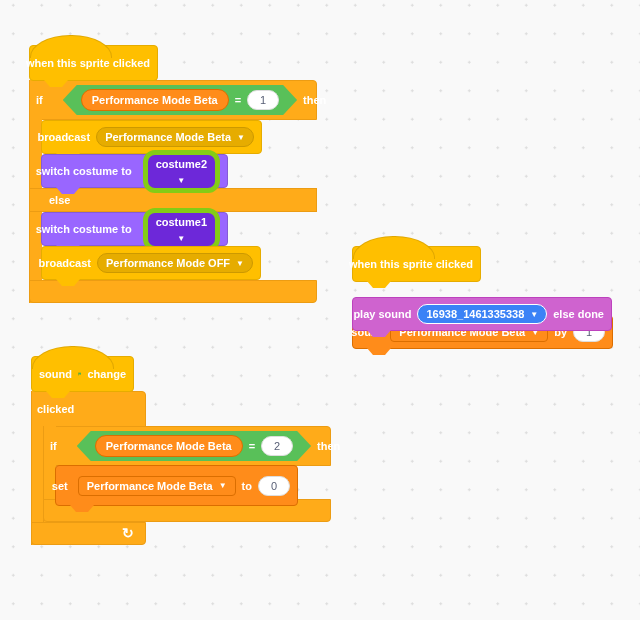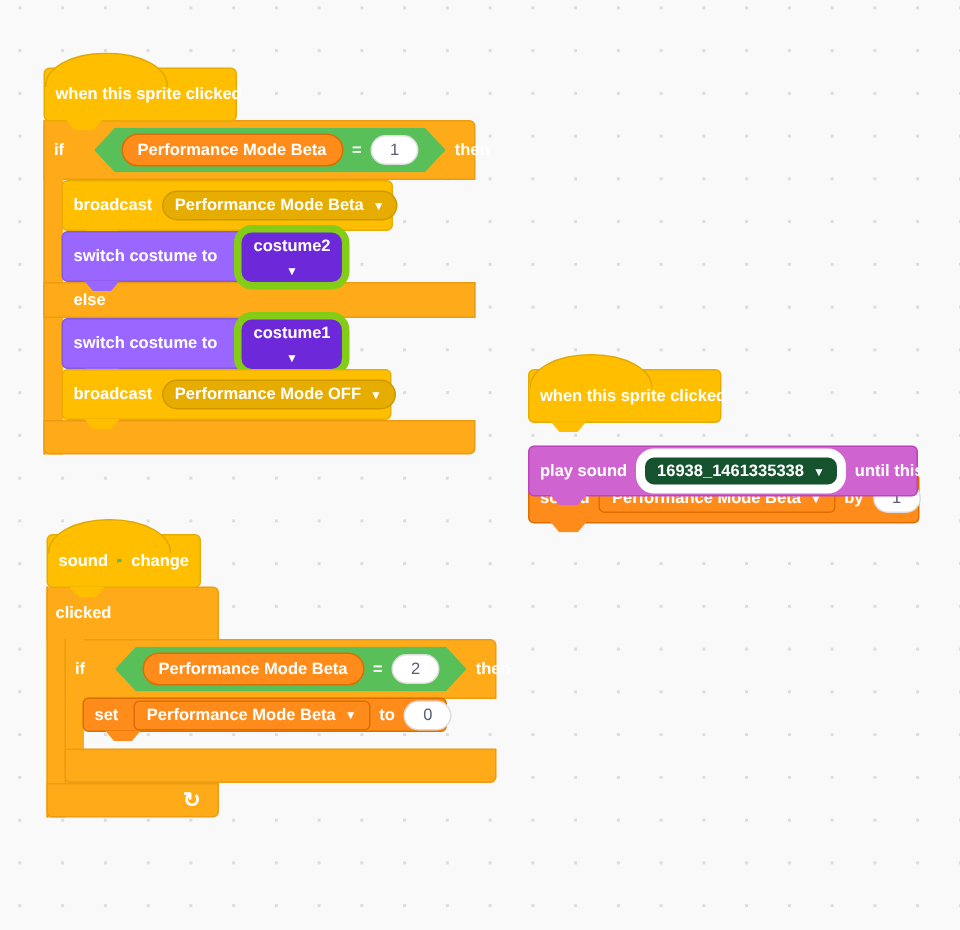--- a/index.html
+++ b/index.html
@@ -10,20 +10,21 @@
     background-size: 28.5px 28.5px;
     background-position: -1px -9px;
     font-family: "Liberation Sans", sans-serif;
   }
   .blk {
     position:absolute; box-sizing:border-box;
     color:#fff; font-size:11px; font-weight:bold;
     display:flex; align-items:center; gap:6px;
     padding:0 7px; border-radius:4px;
     white-space:nowrap;
+    justify-content:flex-end;
   }
   .hat { border-radius:4px 4px 4px 4px; }
   .hat::before {
     content:""; position:absolute; left:0; top:-11px;
     width:80px; height:22px; border-radius:40px 40px 0 0 / 22px 22px 0 0;
     background:inherit; border:1px solid rgba(0,0,0,0.12); border-bottom:none;
   }
   .events { background:#FFBF00; border:1px solid #E6AC00; }
   .control { background:#FFAB19; border:1px solid #EC9C13; }
   .looks { background:#9966FF; border:1px solid #855CD6;gap:11px; }
@@ -33,21 +34,21 @@
     position:absolute; bottom:-7px; left:14px; width:24px; height:7px;
     background:inherit; clip-path: polygon(0 0,100% 0, 75% 100%, 25% 100%);
     z-index:2;
   }
   .pill {
     border-radius:12px; padding:3px 8px; display:inline-flex; align-items:center; gap:6px;
     font-weight:bold; color:#fff; font-size:11px;
   }
   .dd-events { background:#E6AC00; border:1px solid #CC9900; }
   .dd-looks { background:#6d28d9; border:5px solid #84cc16;flex-direction:column; }
-  .dd-sound { background:#14532d; border:6px solid #ffffff; }
+  .dd-sound { background:#3b82f6; border:1px solid #ffffff; }
   .dd-var { background:#FF8C1A; border:1px solid #DB6E00; border-radius:4px; padding:3px 8px; }
   .reporter { background:#FF8C1A; border:1px solid #DB6E00; border-radius:12px; padding:4px 10px; }
   .num {
     background:#fff; color:#575E75; border-radius:12px; min-width:14px; text-align:center;
     padding:3px 8px; font-weight:normal; font-size:11px; border:1px solid #ddd;
   }
   .caret { font-size:8px; }
   .bool {
     position:relative; height:30px; display:flex; align-items:center; gap:6px;
     background:#59C059; padding:0 18px;
@@ -122,21 +123,21 @@
   <div class="blk events hat" style="left:352px; top:246px; width:129px; height:36px; z-index:3;">
     <span>when this sprite clicked</span>
     <div class="notch"></div>
   </div>
   <div class="blk sound" style="left:352px; top:281px; width:260px; height:34px; z-index:2;">
     <span>play sound</span>
     <span class="pill dd-sound">
       <span>16938_1461335338</span>
       <span class="caret">▼</span>
     </span>
-    <span>until this</span>
+    <span>else done</span>
     <div class="notch"></div>
   </div>
   <div class="blk var" style="left:352px; top:315px; width:261px; height:34px; z-index:1;">
     <span>sound</span>
     <span class="pill dd-var" style="border:1px solid #DB6E00; background:#FF8C1A;">
       <span>Performance Mode Beta</span>
       <span class="caret">▼</span>
     </span>
     <span>by</span>
     <span class="num">1</span>
@@ -170,21 +171,21 @@
   <div class="blk" style="left:43px; top:426px; height:40px; background:transparent; z-index:3;">
     <span style="margin-right:14px;">if</span>
     <div class="bool">
       <span class="reporter">Performance Mode Beta</span>
       <span>=</span>
       <span class="num">2</span>
     </div>
     <span>then</span>
   </div>
 
-  <div class="blk var" style="left:55px; top:465px; width:243px; height:23px; z-index:4;">
+  <div class="blk var" style="left:55px; top:465px; width:243px; height:41px; z-index:4;">
     <span style="margin-right:4px;">set</span>
     <span class="pill dd-var">
       <span>Performance Mode Beta</span>
       <span class="caret">▼</span>
     </span>
     <span>to</span>
     <span class="num">0</span>
     <div class="notch"></div>
   </div>
 </div>

